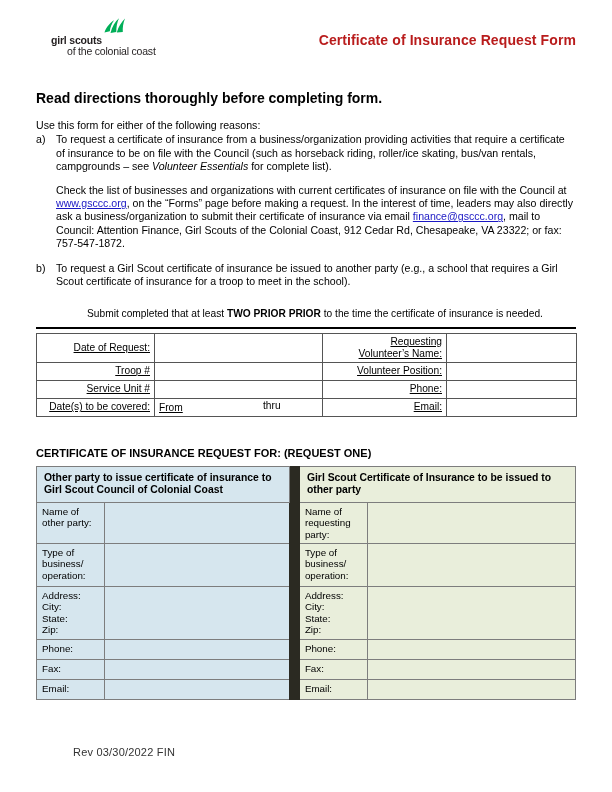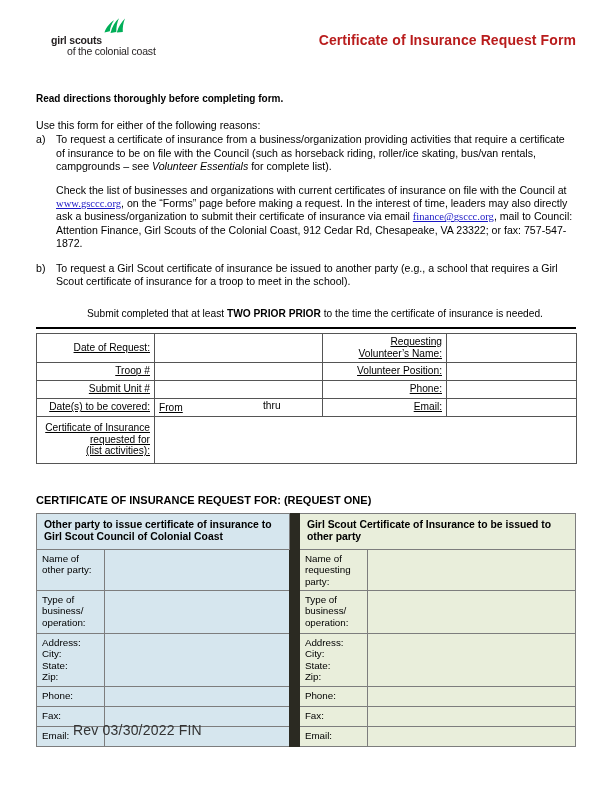--- a/index.html
+++ b/index.html
@@ -75,21 +75,21 @@
   }
 
   
   .content {
     margin: 0 36px;
     font-size: 10.6px;
     line-height: 13.2px;
   }
   .bold-lead {
     font-weight: bold;
-    font-size: 10px;
+    font-size: 14px;
     margin-top: 18px;
   }
   .intro {
     margin-top: 14px;
   }
   .listwrap {
     margin-top: 1px;
   }
   .litem {
     display: flex;
@@ -103,21 +103,20 @@
     flex: 1 1 auto;
   }
   .subpara {
     margin-left: 20px;
     margin-top: 11px;
   }
   .italic { font-style: italic; }
   a.link, .link {
     color: #1a17c4;
     text-decoration: underline;
-    font-family: Liberation Serif, serif;
   }
   .submit-note {
     margin-top: 19px;
     text-align: center;
     font-size: 10.2px;
     padding-left: 24px;
     padding-right: 6px;
   }
 
   
@@ -199,22 +198,22 @@
     padding: 0;
   }
   .blue { background: #d6e6ee; }
   .green { background: #e9eedb; }
   .panels td.val { padding: 3px 5px; }
 
   
   .footer {
     position: absolute;
     left: 36px;
-    top: 706px;
-    font-size: 14px;
+    top: 730px;
+    font-size: 11px;
     color: #333;
     letter-spacing: 0.2px;
     padding-left: 37px;
   }
 </style>
 </head>
 <body>
 
 <div class="page">
 
@@ -274,36 +273,30 @@
 Volunteer’s Name:</td>
         <td class="fill"></td>
       </tr>
       <tr>
         <td class="lbl">Troop #</td>
         <td class="fill"></td>
         <td class="lbl">Volunteer Position:</td>
         <td class="fill"></td>
       </tr>
       <tr>
-        <td class="lbl">Submit Unit #</td>
+        <td class="lbl">Service Unit #</td>
         <td class="fill"></td>
         <td class="lbl">Phone:</td>
         <td class="fill"></td>
       </tr>
       <tr>
         <td class="lbl">Date(s) to be covered:</td>
         <td class="fill cell-from"><span>From</span><span class="thru">thru</span></td>
         <td class="lbl">Email:</td>
         <td class="fill"></td>
-      </tr>
-      <tr>
-        <td class="lbl tall-lbl" style="height:44px;">Certificate of Insurance
-requested for
-(list activities):</td>
-        <td class="fill" colspan="3"></td>
       </tr>
     </tbody>
   </table>
 
   <div class="section-head"><span>CERTIFICATE OF INSURANCE REQUEST FOR</span><span class="reg">: (REQUEST ONE)</span></div>
 
   <table class="panels">
     <colgroup>
       <col style="width:67px">
       <col style="width:182px">

